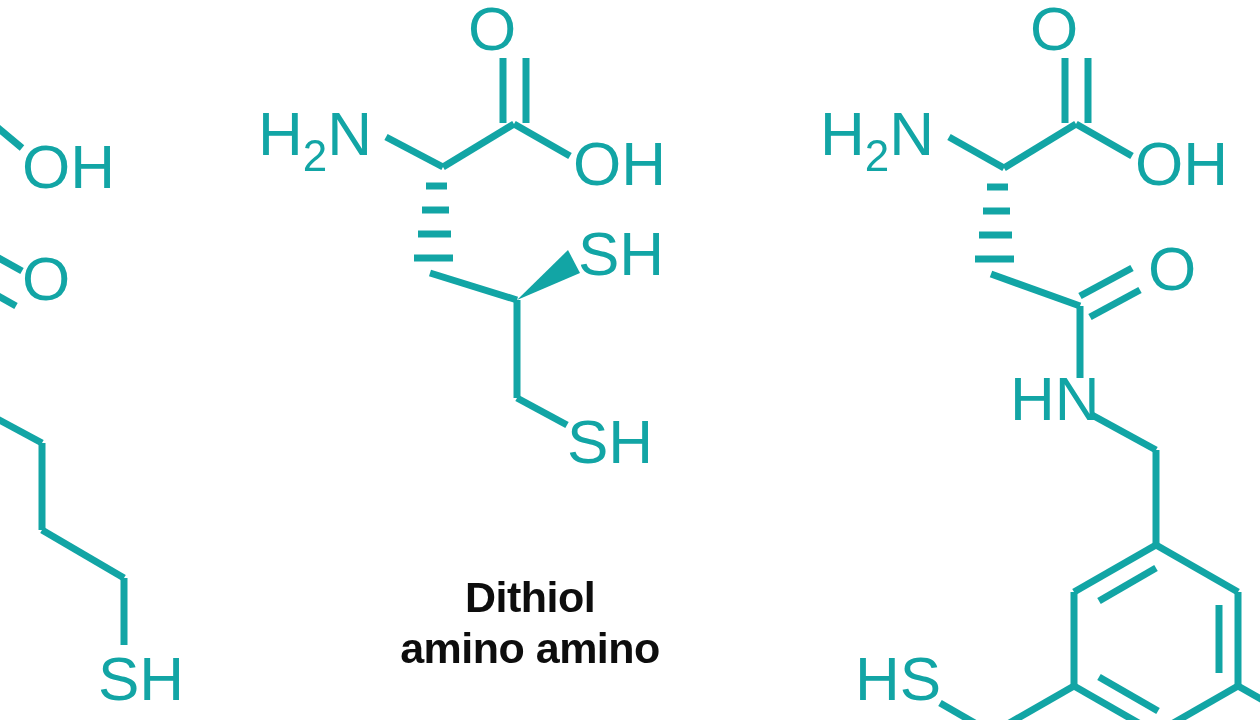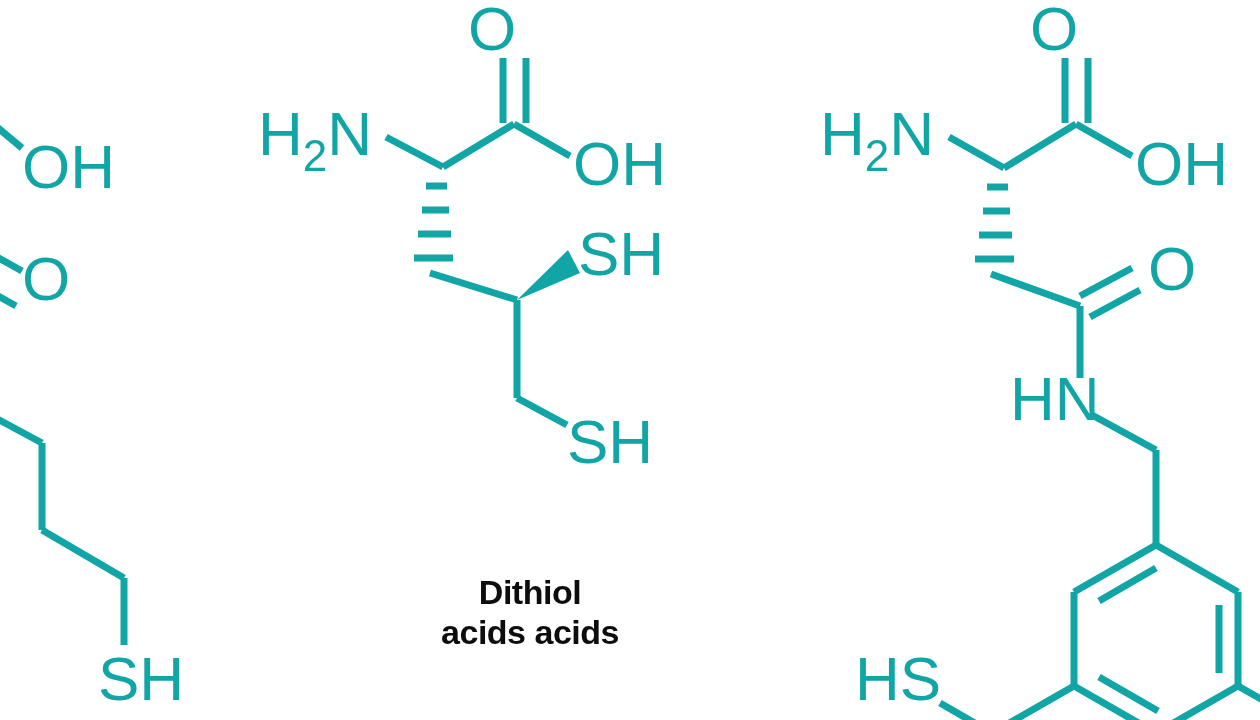--- a/index.html
+++ b/index.html
@@ -50,21 +50,21 @@
   }
   .atom-sub {
     font-size: 44px;
   }
   .caption {
     position: absolute;
     text-align: center;
     color: #0d0d0d;
     font-family: "Liberation Sans", sans-serif;
     font-weight: bold;
-    font-size: 34px;
+    font-size: 43px;
     line-height: 1.18;
     letter-spacing: -0.5px;
   }
 </style>
 </head>
 <body>
 
 <div id="figure">
 
   <svg class="struct" viewBox="0 0 1260 720">
@@ -165,16 +165,16 @@
     </text>
     <text class="atom" x="1054" y="50" text-anchor="middle">O</text>
     <text class="atom" x="1135" y="185">OH</text>
     <text class="atom" x="1148" y="290">O</text>
     <text class="atom" x="1010" y="420">HN</text>
     <text class="atom" x="855" y="700">HS</text>
   </svg>
 
   <div class="caption" style="left:330px; top:572px; width:400px;">
     <div>Dithiol</div>
-    <div>acids acids</div>
+    <div>amino amino</div>
   </div>
 
 </div>
 
 </body></html>

